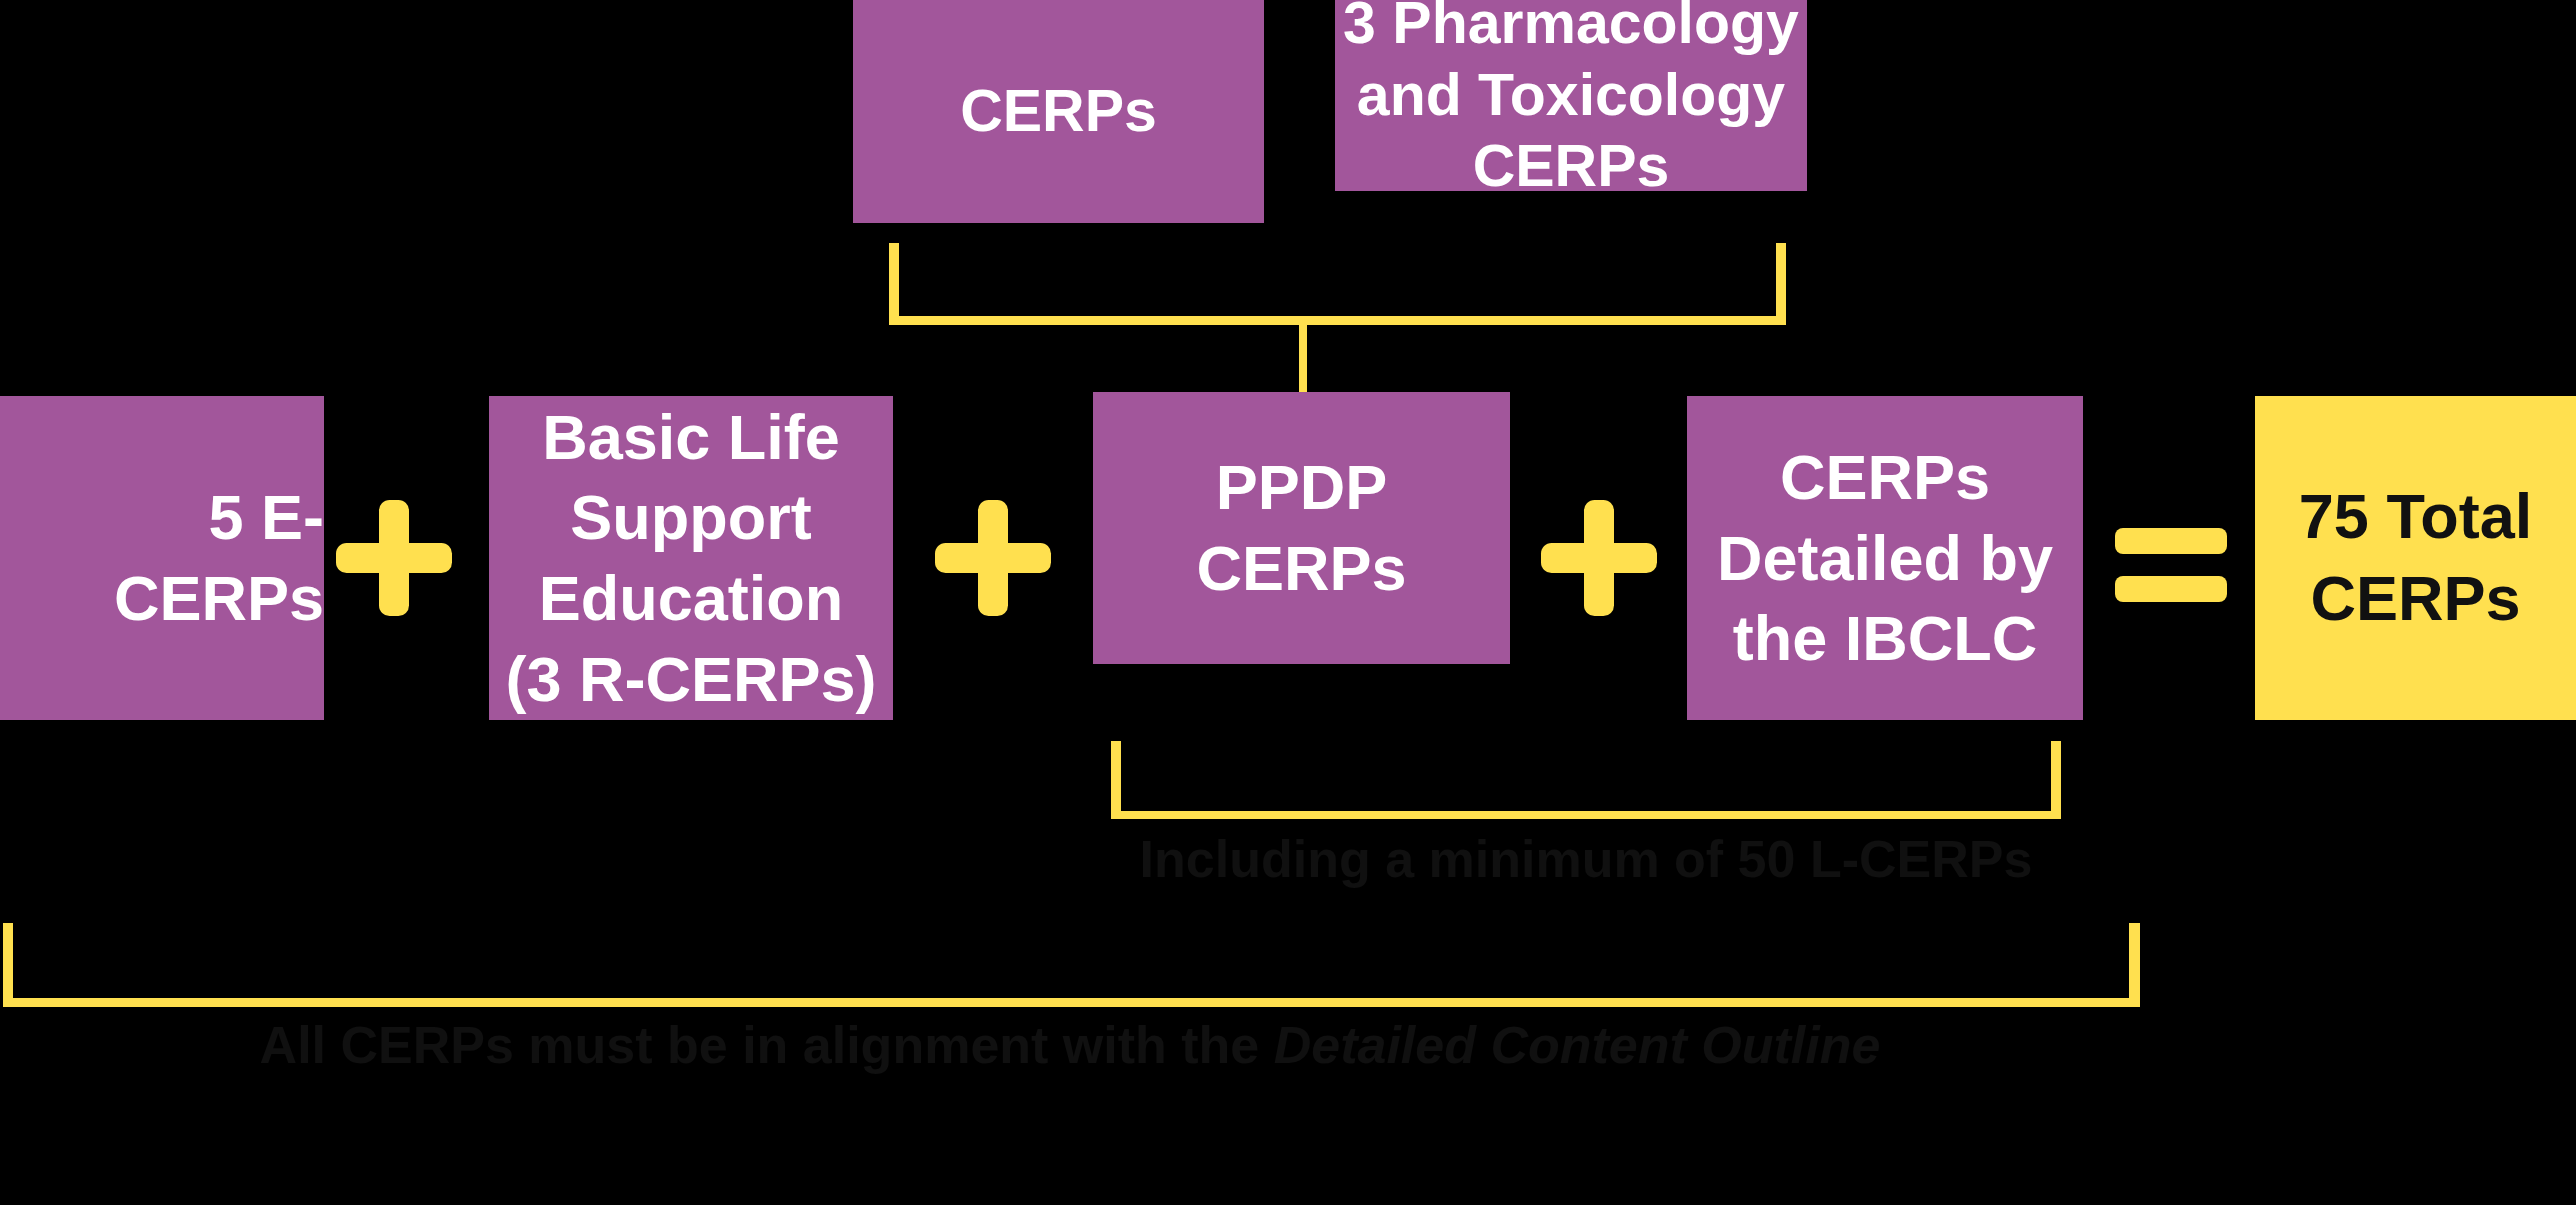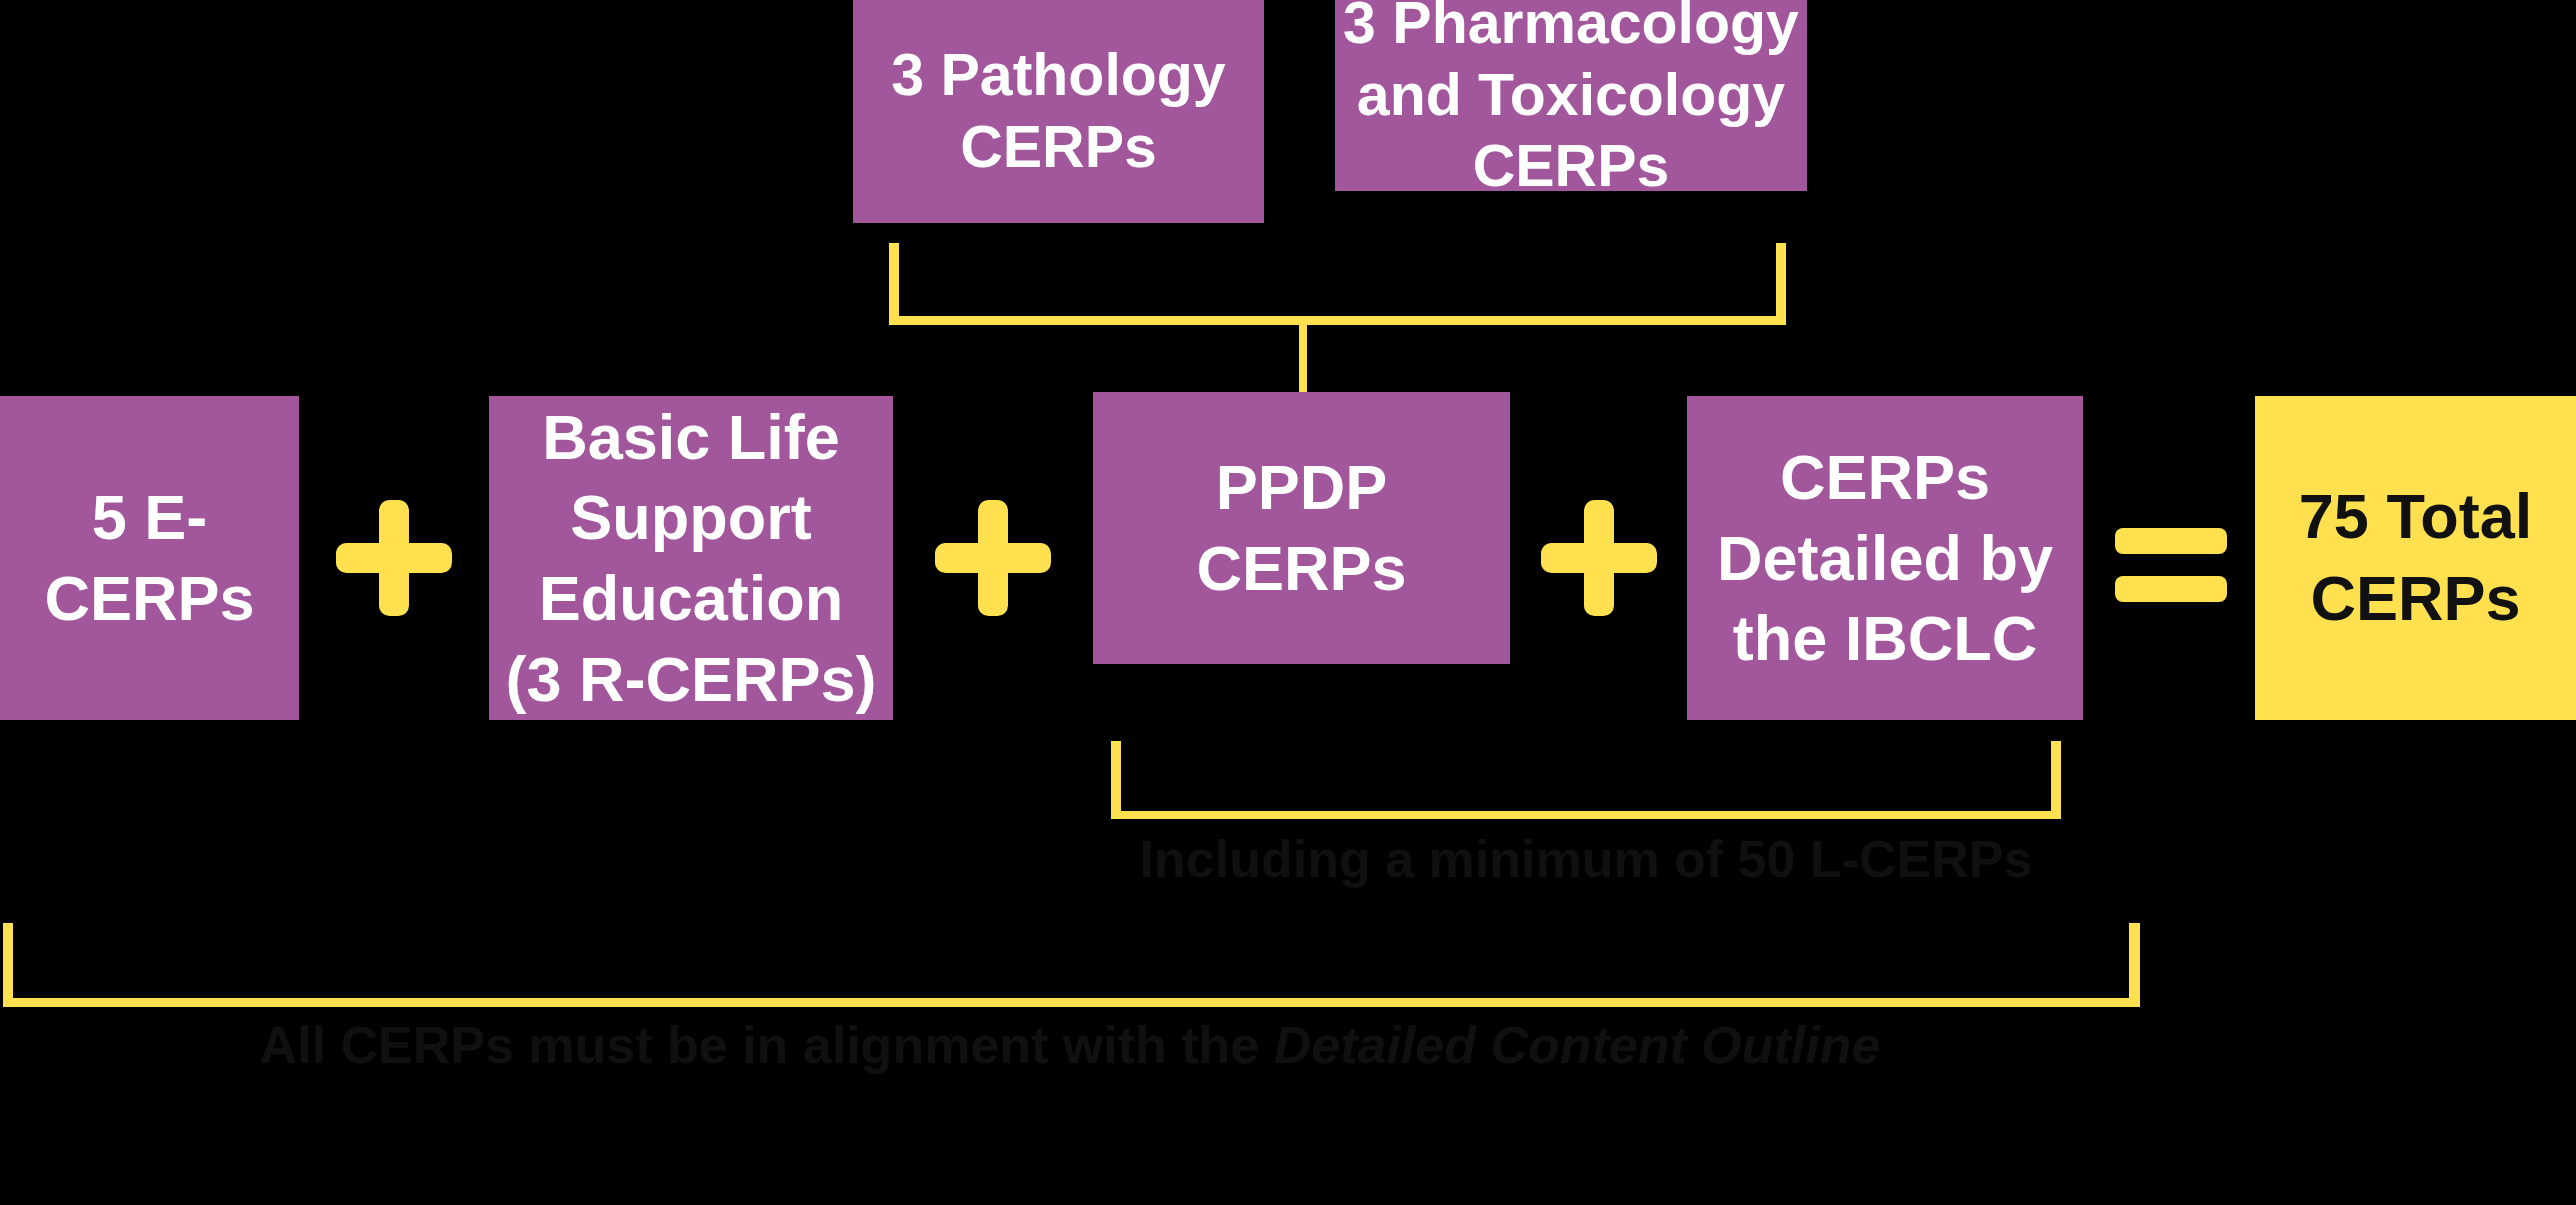--- a/index.html
+++ b/index.html
@@ -88,38 +88,37 @@
     line-height: 1.1;
     white-space: nowrap;
   }
 </style>
 </head>
 <body>
 
 <div id="diagram-canvas">
 
   <div class="box purple-box top-box-text" style="left:853px; top:0; width:411px; height:223px;">
-    <div>3 Pathology</div>
     <div>CERPs</div>
   </div>
 
   <div class="box purple-box top-box-text" style="left:1335px; top:0; width:472px; height:191px;">
     <div>3 Pharmacology</div>
     <div>and Toxicology</div>
     <div>CERPs</div>
   </div>
 
   <div>
     <div class="ybar" style="left:889px; top:243px; width:10px; height:74px;"></div>
     <div class="ybar" style="left:1776px; top:243px; width:10px; height:74px;"></div>
     <div class="ybar" style="left:889px; top:316px; width:897px; height:9.2px;"></div>
     <div class="ybar" style="left:1299px; top:324px; width:8px; height:74px;"></div>
   </div>
 
-  <div class="box purple-box main-box-text" style="left:0; top:396px; width:299px; height:324px;">
+  <div class="box purple-box main-box-text" style="left:0; top:396px; width:324px; height:324px;align-items:flex-end;">
     <div>5 E-</div>
     <div>CERPs</div>
   </div>
 
   <div class="plus-wrap" style="left:336px; top:500px;">
     <div class="plus-h"></div>
     <div class="plus-v"></div>
   </div>
 
   <div class="box purple-box main-box-text" style="left:489px; top:396px; width:404px; height:324px;">

